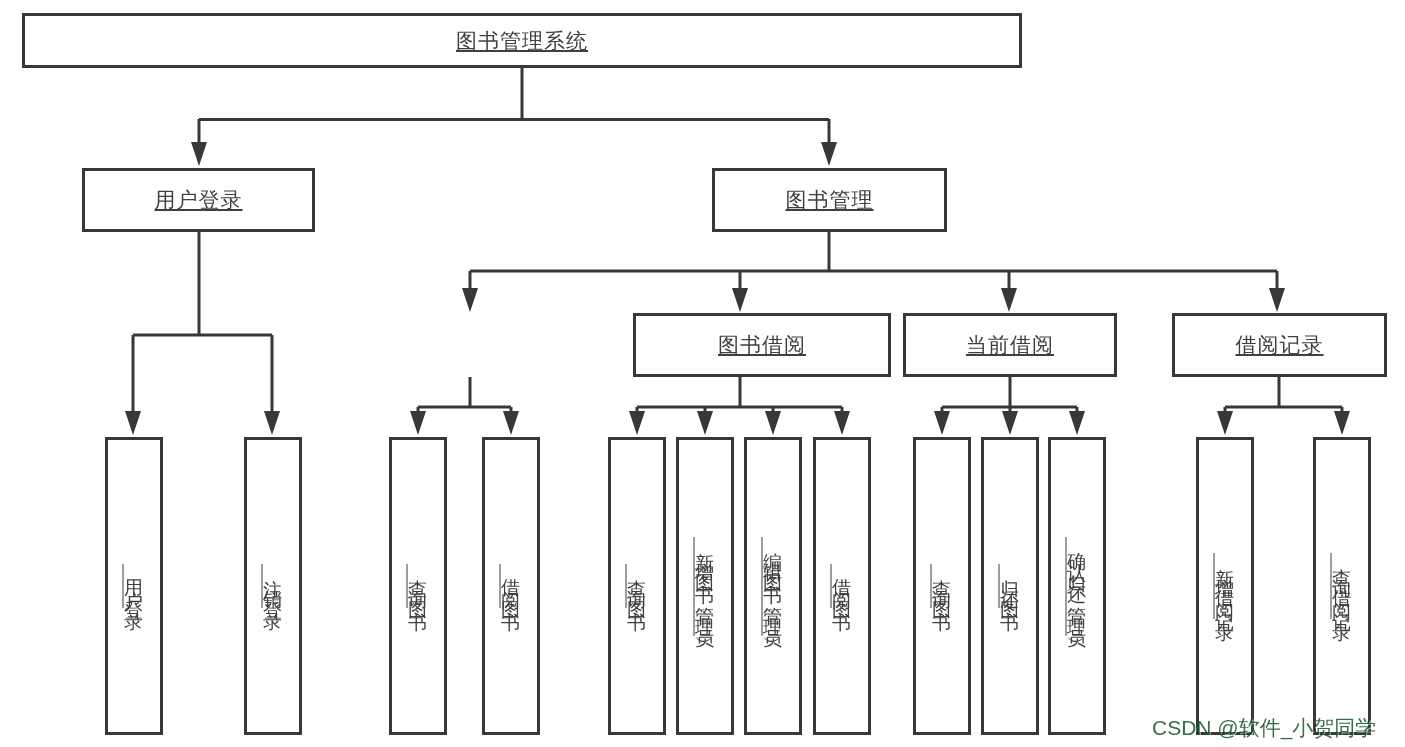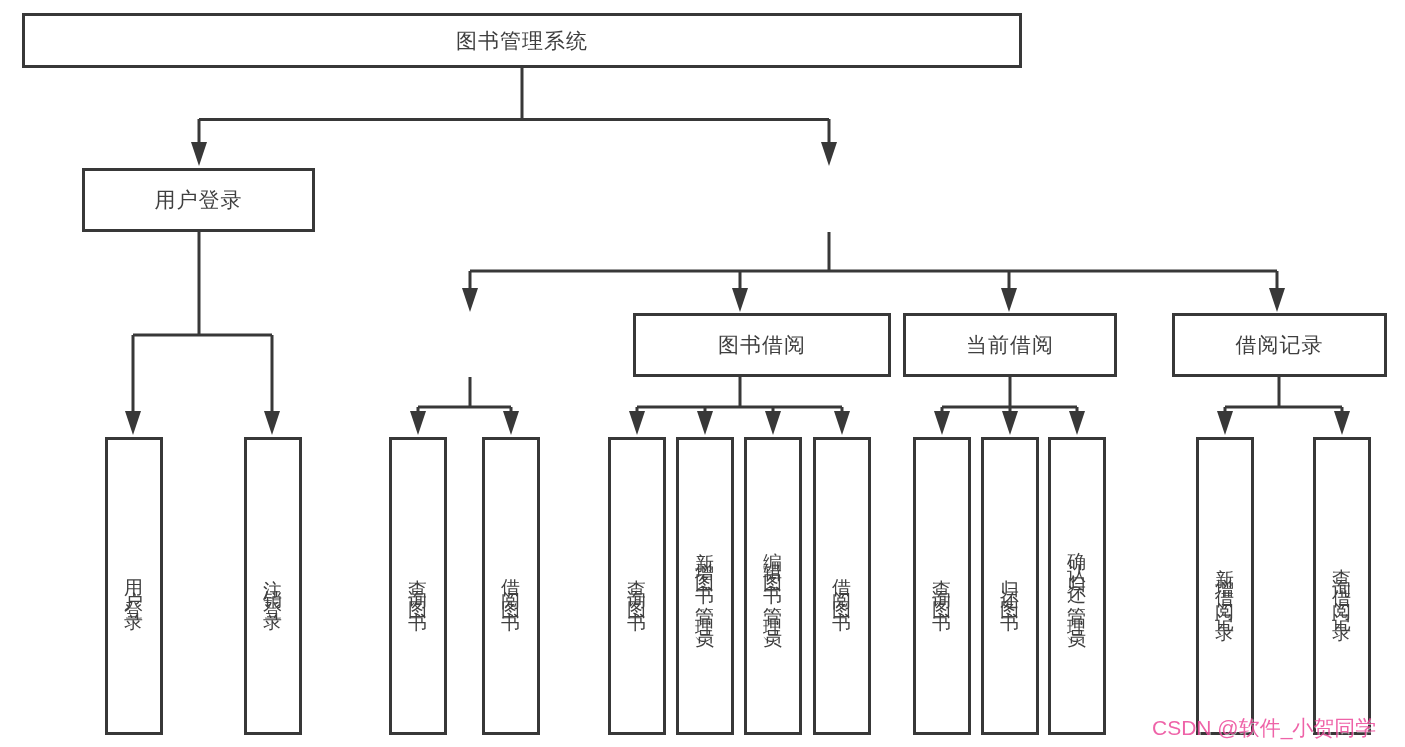--- a/index.html
+++ b/index.html
@@ -18,36 +18,37 @@
   }
   .node {
     position: absolute;
     box-sizing: border-box;
     border: 3px solid #383838;
     background: #ffffff;
     display: flex;
     align-items: center;
     justify-content: center;
     color: #3f3f3f;
+    text-decoration: underline;
   }
   .node.h { font-size: 21px; letter-spacing: 1px; }
   .node.v {
     writing-mode: vertical-rl;
     text-orientation: mixed;
     font-size: 19px;
     letter-spacing: 11px;
     line-height: 1;
   }
   .node.v span { display: block; }
   #watermark {
     position: absolute;
     left: 1152px;
     top: 714px;
     font-size: 21px;
-    color: #ec4899;
+    color: #14532d;
     opacity: 0.85;
     white-space: nowrap;
     text-shadow: 1px 1px 0 rgba(255,255,255,0.65);
     z-index: 5;
   }
 </style>
 </head>
 <body>
 
 <div id="canvas">
@@ -91,20 +92,23 @@
       <polygon points="1334,411 1350,411 1342,435"></polygon>
     </g>
   </svg>
 
   <div class="node h" style="left:22px;top:13px;width:1000px;height:55px">
     <span>图书管理系统</span>
   </div>
 
   <div class="node h" style="left:82px;top:168px;width:233px;height:64px">
     <span>用户登录</span>
+  </div>
+  <div class="node h" style="left:712px;top:168px;width:235px;height:64px">
+    <span>图书管理</span>
   </div>
 
   <div class="node h" style="left:633px;top:313px;width:258px;height:64px">
     <span>图书借阅</span>
   </div>
   <div class="node h" style="left:903px;top:313px;width:214px;height:64px">
     <span>当前借阅</span>
   </div>
   <div class="node h" style="left:1172px;top:313px;width:215px;height:64px">
     <span>借阅记录</span>

